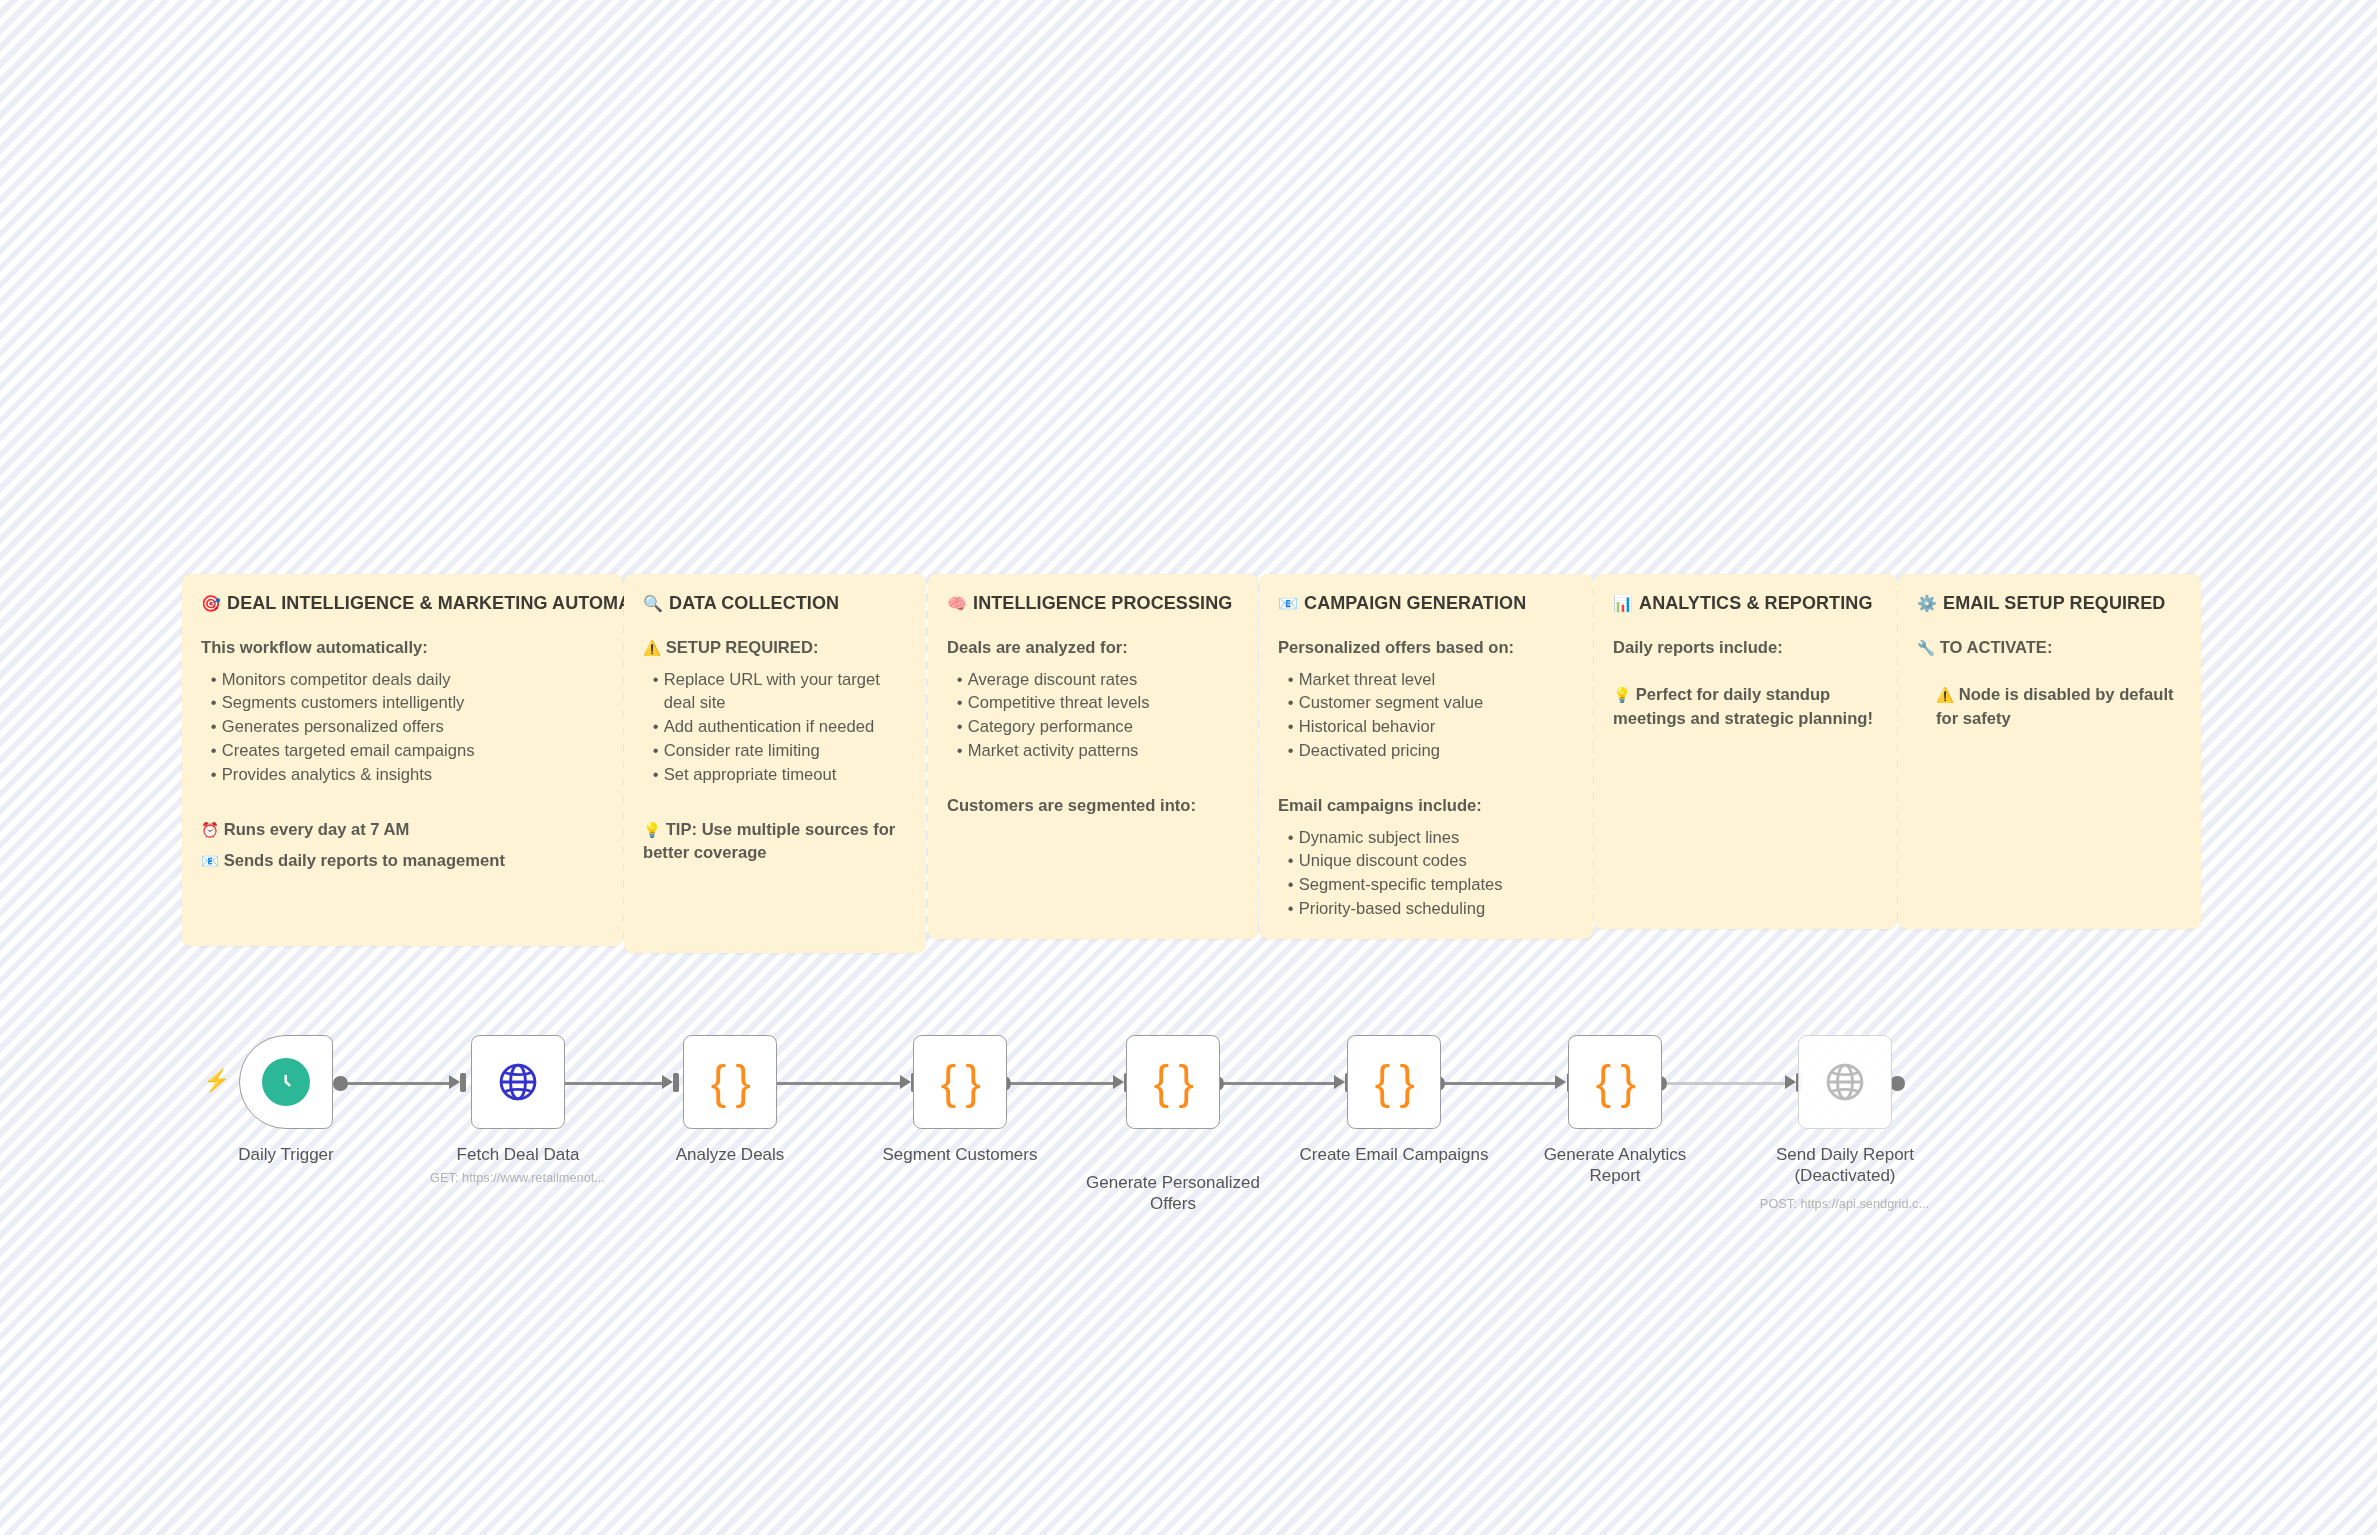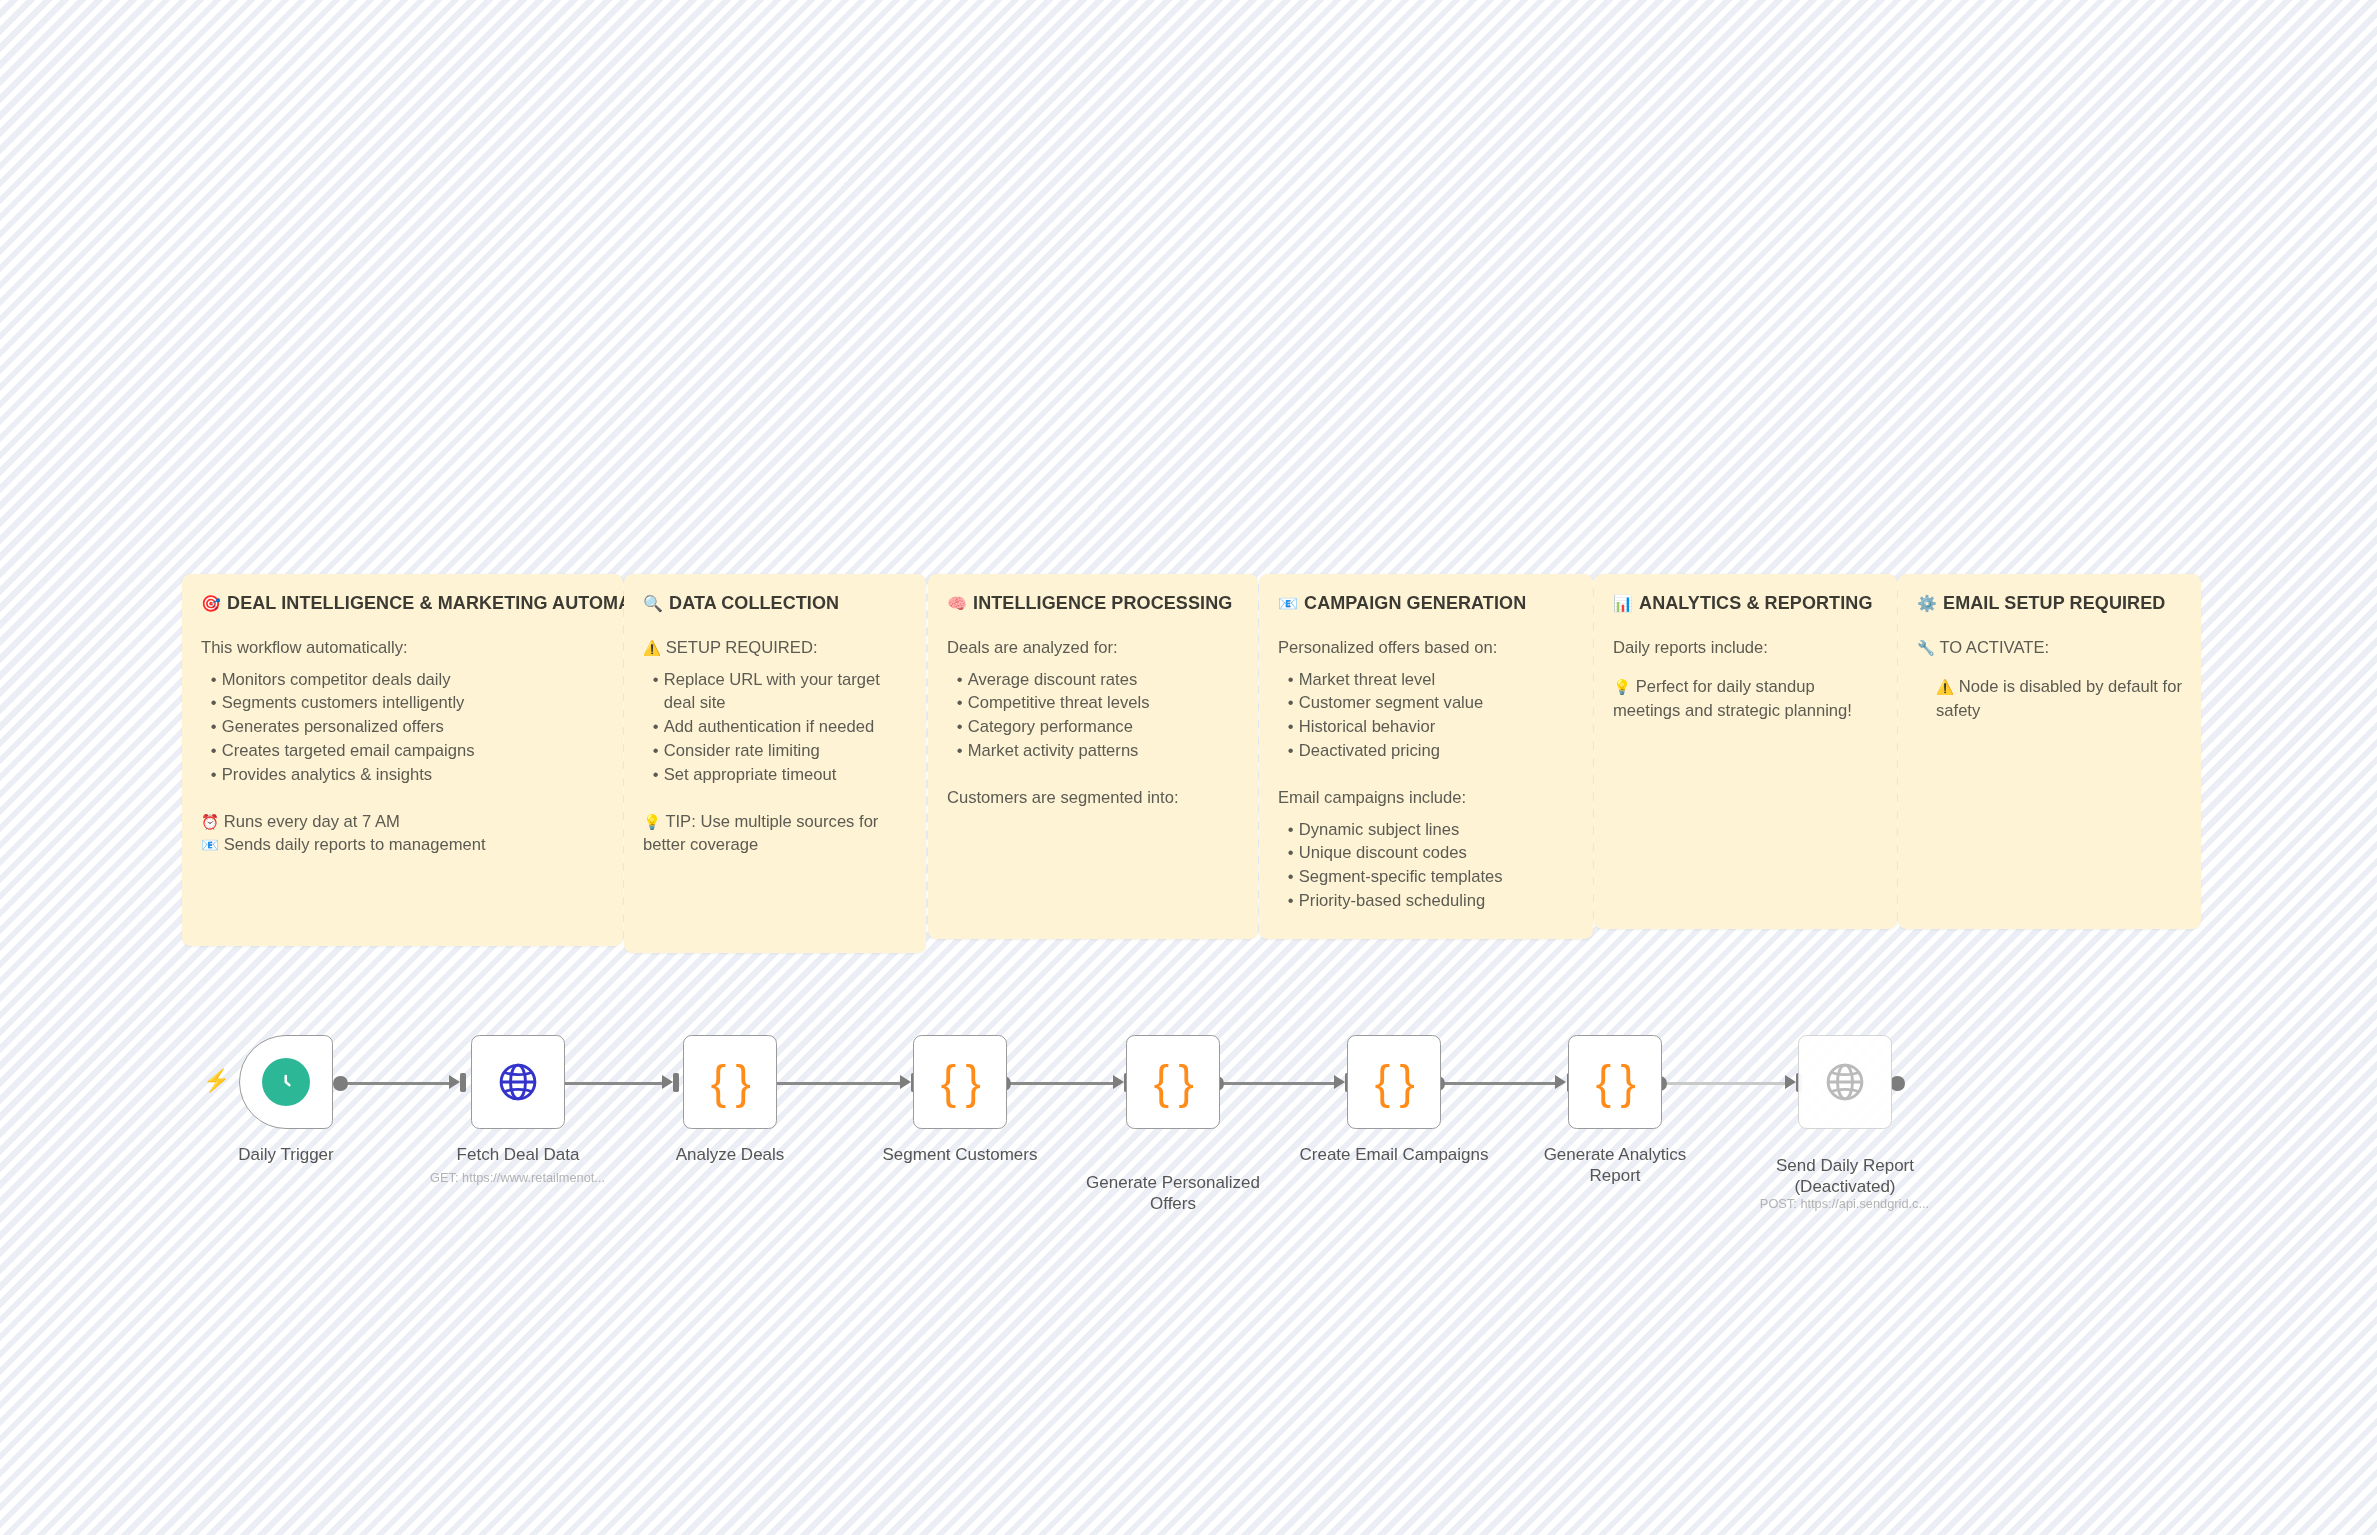--- a/index.html
+++ b/index.html
@@ -43,21 +43,21 @@
     color: #3b3b34;
     letter-spacing: 0.1px;
     white-space: nowrap;
     margin-bottom: 22px;
     display: flex;
     align-items: center;
     gap: 6px;
   }
   .sticky-title .emo { font-size: 16px; line-height: 1; }
   .sticky-body { font-size: 16.6px; line-height: 1.43; }
-  .sticky-body p { margin: 0 0 0 0; }
+  .sticky-body p { margin: 8px 0 0 0; font-weight: bold; }
   .sticky-body .blank { height: 15.3px; }
   .sticky-body ul {
     margin: 8px;
     padding: 0 0 0 12.8px;
     list-style: none;
   }
   .sticky-body ul li {
     position: relative;
     padding-left: 0;
     margin: 0;
@@ -376,18 +376,18 @@
       <div class="icon-globe">
         <svg width="44" height="44" viewBox="0 0 24 24" aria-hidden="true">
           <circle cx="12" cy="12" r="9.2" fill="none" stroke="#b8b8b8" stroke-width="1.6"></circle>
           <ellipse cx="12" cy="12" rx="4.1" ry="9.2" fill="none" stroke="#b8b8b8" stroke-width="1.6"></ellipse>
           <line x1="2.8" y1="12" x2="21.2" y2="12" stroke="#b8b8b8" stroke-width="1.6"></line>
           <path d="M4.6 6.6 C7.6 8.4, 16.4 8.4, 19.4 6.6" fill="none" stroke="#b8b8b8" stroke-width="1.5"></path>
           <path d="M4.6 17.4 C7.6 15.6, 16.4 15.6, 19.4 17.4" fill="none" stroke="#b8b8b8" stroke-width="1.5"></path>
         </svg>
       </div>
     </div>
-    <div class="node-label" style="left:1747px; top:1144px;margin-top:11px;">Send Daily Report (Deactivated)</div>
+    <div class="node-label" style="left:1747px; top:1144px;">Send Daily Report (Deactivated)</div>
     <div class="node-sub" style="left:1734px; top:1196px;">POST: https://api.sendgrid.c...</div>
 
   </div>
 </div>
 
 
 </body></html>

